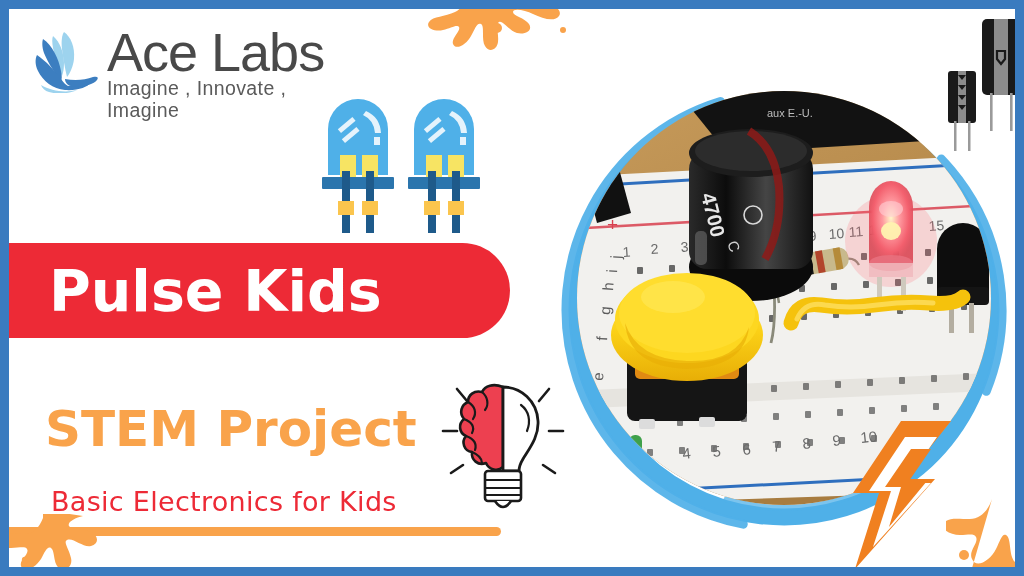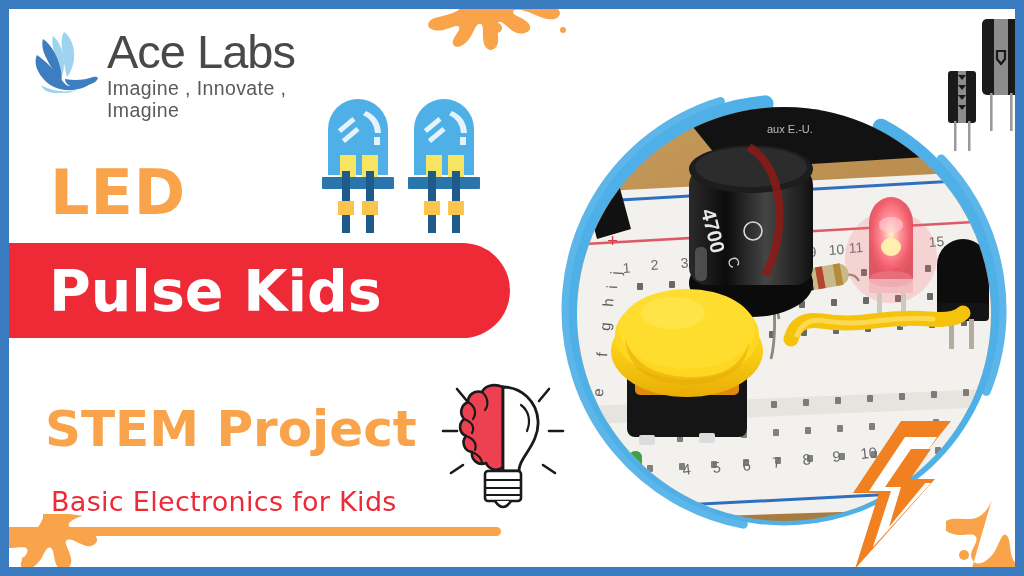--- a/index.html
+++ b/index.html
@@ -11,21 +11,21 @@
   }
   #canvas{
     position:absolute;left:9px;top:9px;right:9px;bottom:9px;
     width:1006px;height:558px;background:#ffffff;overflow:hidden;
   }
 
   
   .logo{position:absolute;left:22px;top:14px;width:300px;height:86px;}
   .logo-bird{position:absolute;left:0;top:6px;width:72px;height:64px;}
   .logo-text{position:absolute;left:76px;top:4px;width:230px;}
-  .logo-name{font-size:47px;line-height:50px;color:#494949;letter-spacing:-1px;
+  .logo-name{font-size:54px;line-height:50px;color:#494949;letter-spacing:-1px;
     font-family:"Liberation Sans",sans-serif;font-weight:400;}
   .logo-tag{font-size:19.5px;line-height:22px;color:#5a5a5a;letter-spacing:0.4px;
     font-family:"Liberation Sans",sans-serif;font-weight:400;}
 
   
   .splat-top{position:absolute;left:404px;top:-9px;width:170px;height:76px;}
   .splat-bl{position:absolute;left:-6px;top:505px;width:150px;height:72px;}
   .splat-br{position:absolute;left:937px;top:470px;width:120px;height:110px;}
 
   
@@ -51,21 +51,21 @@
 
   
   .brainbulb{position:absolute;left:432px;top:366px;width:124px;height:146px;}
 
   
   .caps{position:absolute;left:925px;top:0px;width:92px;height:150px;}
 
   
   .photo-wrap{position:absolute;left:540px;top:66px;width:470px;height:470px;}
   .ring{position:absolute;left:0;top:0;width:470px;height:470px;}
-  .photo{position:absolute;left:28px;top:32px;width:414px;height:414px;
+  .photo{position:absolute;left:28px;top:16px;width:414px;height:414px;
     border-radius:50%;overflow:hidden;}
   .photo-inner{position:absolute;left:0;top:0;width:414px;height:414px;}
 
   .bolt{position:absolute;left:830px;top:412px;width:130px;height:150px;}
 </style>
 </head>
 <body>
 
 <div id="poster">
  <div id="canvas">
@@ -119,21 +119,20 @@
       <rect x="33" y="30" width="19" height="5" fill="#FFFFFF" opacity="0.85" transform="rotate(-40 42 32)"></rect>
       <rect x="37" y="40" width="19" height="5" fill="#FFFFFF" opacity="0.85" transform="rotate(-40 46 42)"></rect>
       <rect x="18" y="84" width="72" height="12" rx="1" fill="#2B75AD"></rect>
       <rect x="38" y="78" width="8" height="62" fill="#1E5A8A"></rect>
       <rect x="62" y="78" width="8" height="62" fill="#1E5A8A"></rect>
       <rect x="34" y="108" width="16" height="14" fill="#FBC54D"></rect>
       <rect x="58" y="108" width="16" height="14" fill="#FBC54D"></rect>
     </g>
   </svg>
 
-  <div class="h-led">LED</div>
 
   <div class="redband"></div>
   <div class="h-pulse">Pulse Kids</div>
 
   <div class="h-stem">STEM Project</div>
 
   <div class="h-sub">Basic Electronics for Kids</div>
   <div class="rule"></div>
 
   <svg class="brainbulb" viewBox="0 0 124 146">

